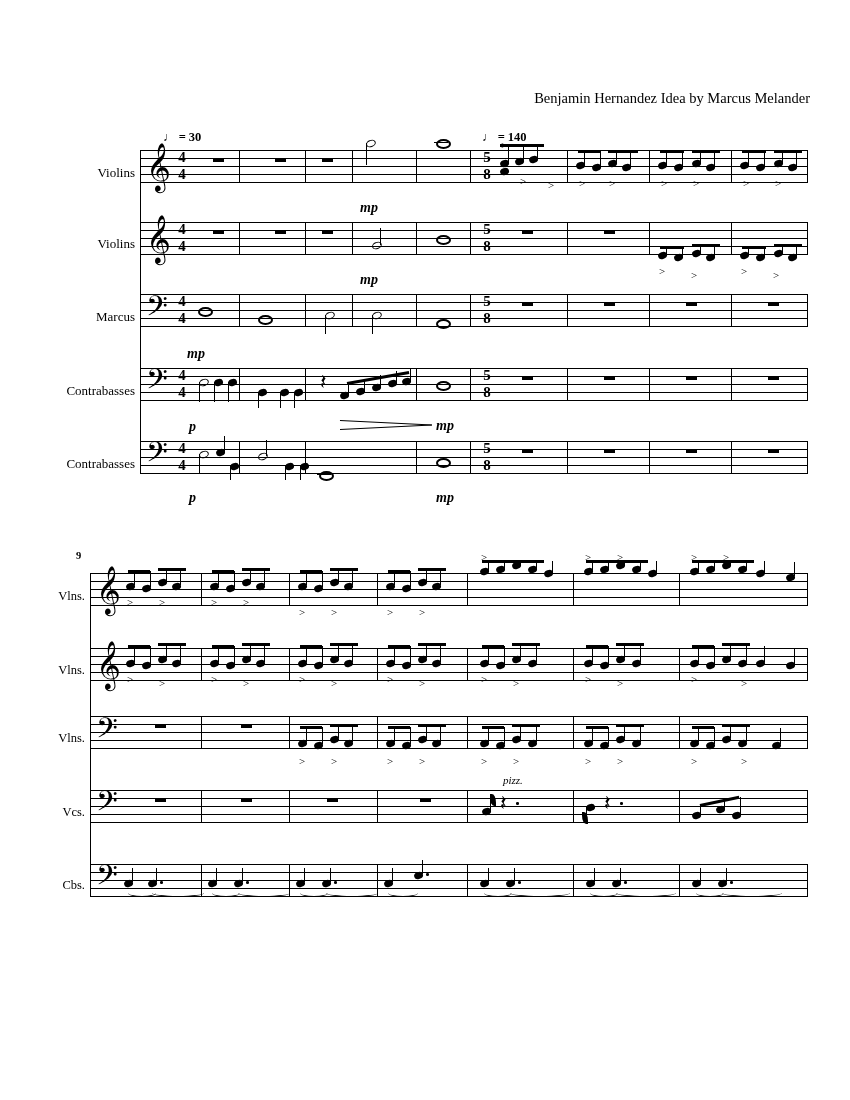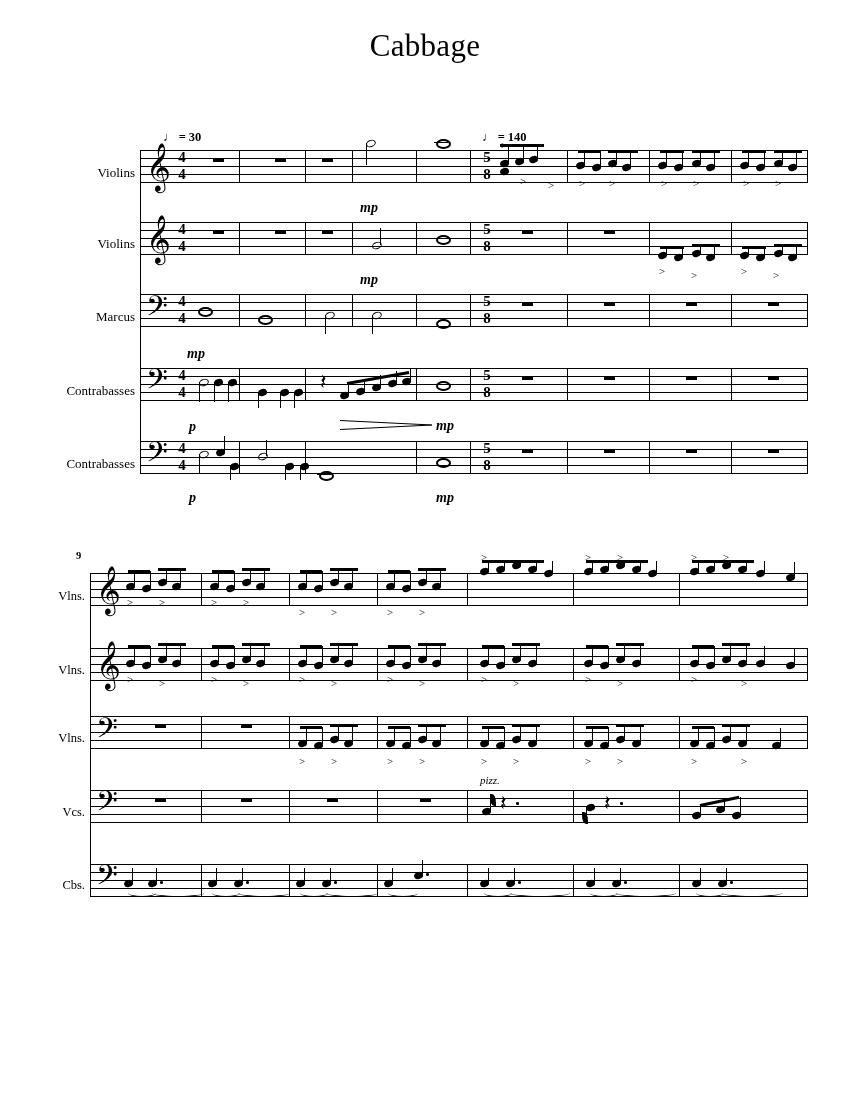--- a/index.html
+++ b/index.html
@@ -206,21 +206,21 @@
     width: 2.6px; height: 2.6px;
     border-radius: 50%;
     background: #000;
   }
 </style>
 </head>
 <body>
 
 <div class="page">
 
-  <div class="title">Cabbage</div>
+  <div class="composer">Benjamin Hernandez Idea by Marcus Melander</div>
 
   <div class="system" style="left:0; top:0; width:850px; height:370px;">
 
     <div class="instlabel" style="left:40px; top:165px; width:95px;">Violins</div>
     <div class="instlabel" style="left:40px; top:236px; width:95px;">Violins</div>
     <div class="instlabel" style="left:40px; top:309px; width:95px;">Marcus</div>
     <div class="instlabel" style="left:30px; top:383px; width:105px;">Contrabasses</div>
     <div class="instlabel" style="left:28px; top:456px; width:107px;">Contrabasses</div>
 
     <div class="tempo" style="left:163px; top:130px;">♩ = 30</div>
@@ -881,21 +881,21 @@
     <div class="accent" style="left:741px; top:756px;">&gt;</div>
 
     <div class="stave" style="left:90px; top:790px; width:718px;">
       <div class="line"></div>
         <div class="line"></div>
         <div class="line"></div>
         <div class="line"></div>
         <div class="line"></div>
     </div>
     <div class="clef bass" style="left:96px; top:787px;">𝄢</div>
-    <div class="expr" style="left:480px; top:774px;">pizz.</div>
+    <div class="expr" style="left:503px; top:774px;">pizz.</div>
 
     <div class="rest-measure" style="left:155px; top:798px;"></div>
     <div class="rest-measure" style="left:241px; top:798px;"></div>
     <div class="rest-measure" style="left:327px; top:798px;"></div>
     <div class="rest-measure" style="left:420px; top:798px;"></div>
 
     <div class="nh" style="left:482px; top:808px;"></div>
     <div class="stem" style="left:490px; top:794px; height:17px;"></div>
     <div class="flag" style="left:490px; top:794px;"></div>
     <div class="rest-quarter" style="left:500px; top:793px;">𝄽</div>

